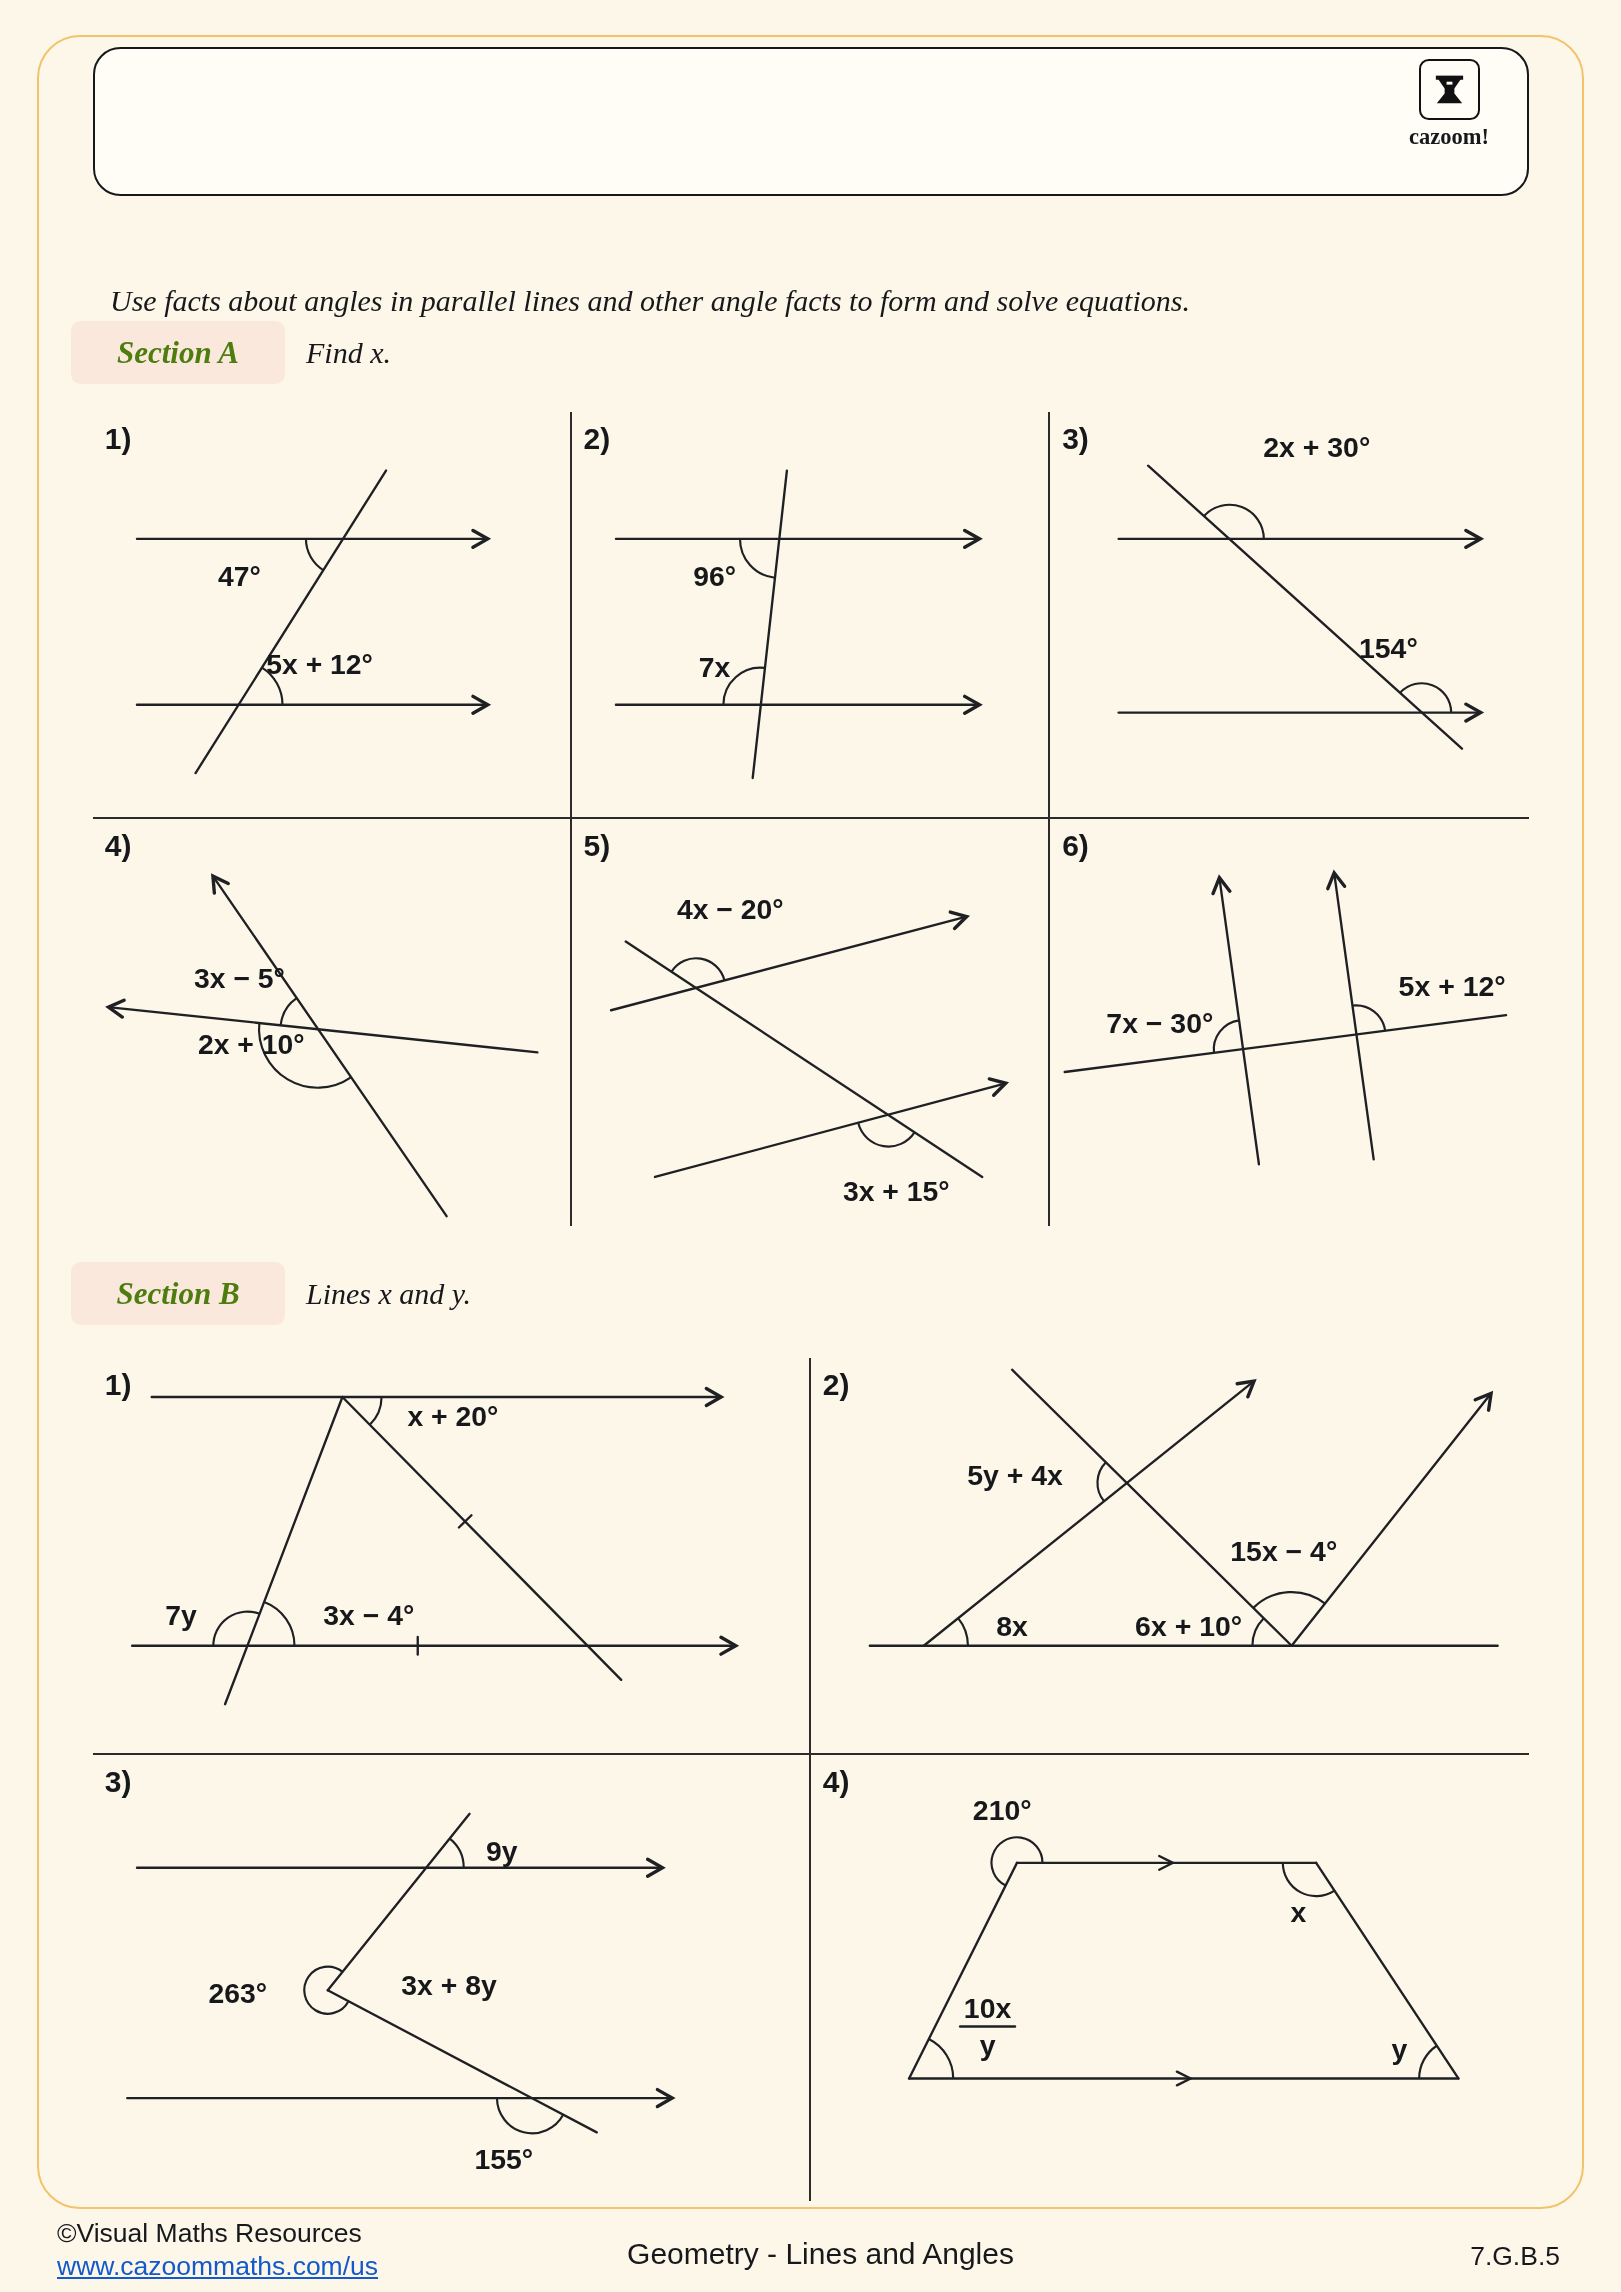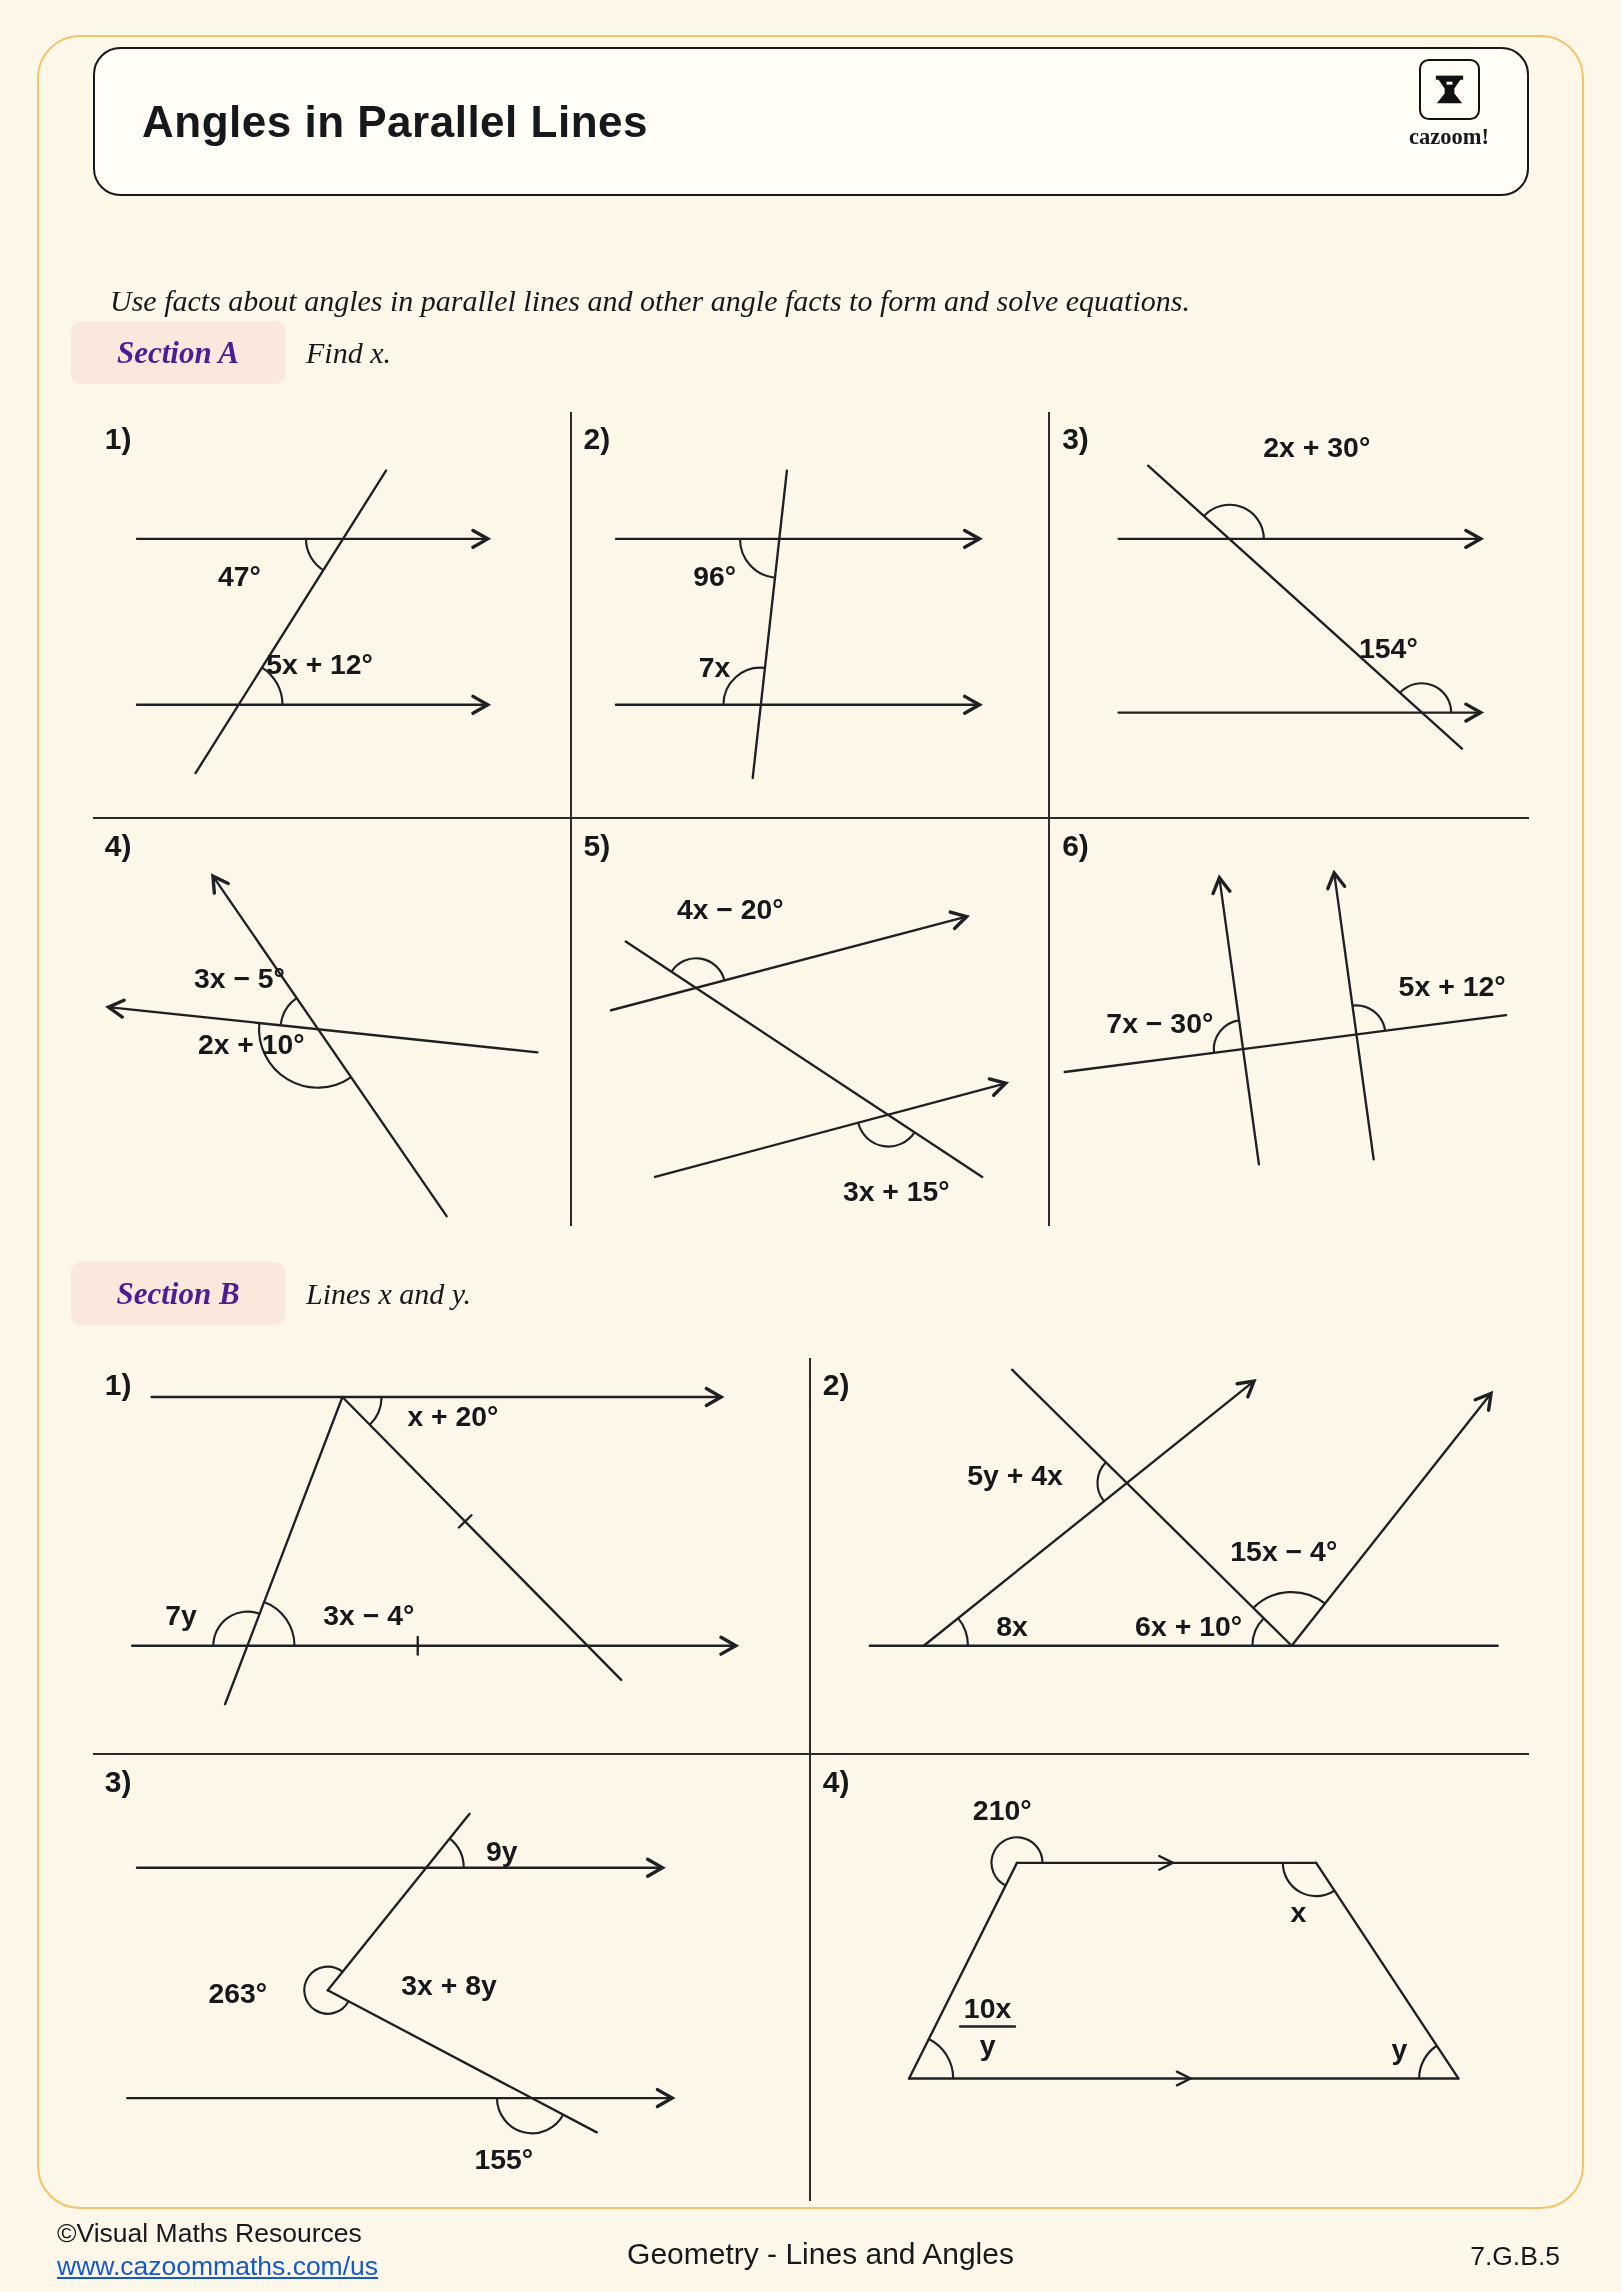--- a/index.html
+++ b/index.html
@@ -13,21 +13,21 @@
   .title { font-size:44px; font-weight:bold; padding-left:47px; letter-spacing:0.5px; }
   .logo { position:absolute; right:29px; top:9.8px; width:98px; text-align:center; }
   .logo-box { width:61px; height:61px; border:2.9px solid #111; border-radius:9.8px; margin:0 auto;
               display:flex; align-items:center; justify-content:center; background:#fffdf6; }
   .logo-text { font-family:"Liberation Serif",serif; font-weight:bold; font-size:22.5px; margin-top:3.9px; }
   .instruction { position:absolute; left:110px; top:239px; font-family:"Liberation Serif",serif;
                  font-style:italic; font-size:30px;margin-top:45px; }
   .chip { position:absolute; left:71px; width:214px; height:63px; background:#fbe8dc; border-radius:9.8px;
           display:flex; align-items:center; justify-content:center;
           font-family:"Liberation Serif",serif; font-style:italic; font-weight:bold;
-          font-size:31px; color:#4c1d95; }
+          font-size:31px; color:#4d7c0f; }
   .task { position:absolute; left:306px; height:63px; line-height:63px;
           font-family:"Liberation Serif",serif; font-style:italic; font-size:30px;text-align:right; }
   .chip-a { top:321px; } .task-a { top:321px; }
   .chip-b { top:1262px; } .task-b { top:1262px; }
   .grid-a { position:absolute; left:93px; top:412px; width:1436px; height:814px;
             display:grid; grid-template-columns:1fr 1fr 1fr; grid-template-rows:1fr 1fr; }
   .grid-b { position:absolute; left:93px; top:1358px; width:1436px; height:843px;
             display:grid; grid-template-columns:1fr 1fr; grid-template-rows:397px 446px; }
   .cell { position:relative; }
   .br { border-right:2px solid #2b2b2b; }
@@ -50,21 +50,20 @@
     <marker id="arr" viewBox="0 0 10 10" refX="7" refY="5" markerWidth="9" markerHeight="9" orient="auto-start-reverse">
       <path d="M1,1 L8,5 L1,9" fill="none" stroke="#1f2024" stroke-width="1.6" stroke-linecap="round"></path>
     </marker>
   </defs>
 </svg>
 
 <div class="page">
   <div class="frame"></div>
 
   <div class="header-box">
-    <div class="title">Angles in Parallel Lines</div>
     <div class="logo">
       <div class="logo-box">
         <svg width="39" height="39" viewBox="0 0 40 40">
           <path d="M6,6 L34,6 L25,19 L25,24 L33,34 L7,34 L15,24 L15,19 Z" fill="#111"></path>
           <rect x="6" y="6" width="28" height="4" fill="#111"></rect>
           <rect x="17" y="12" width="6" height="3" fill="#fffdf6"></rect>
         </svg>
       </div>
       <div class="logo-text">cazoom!</div>
     </div>

